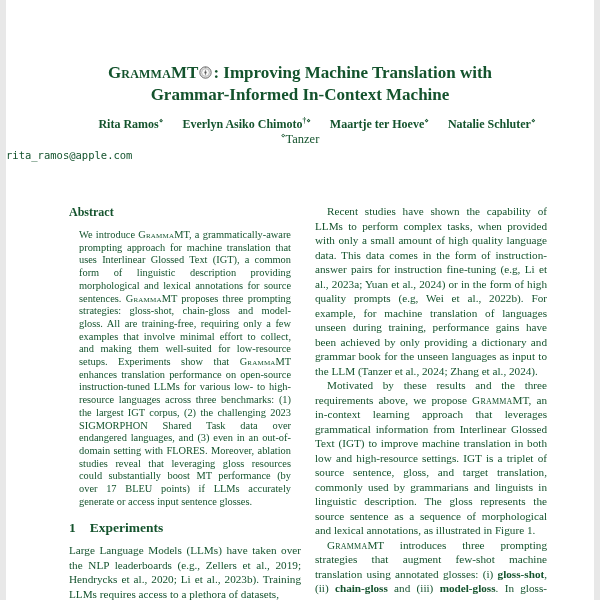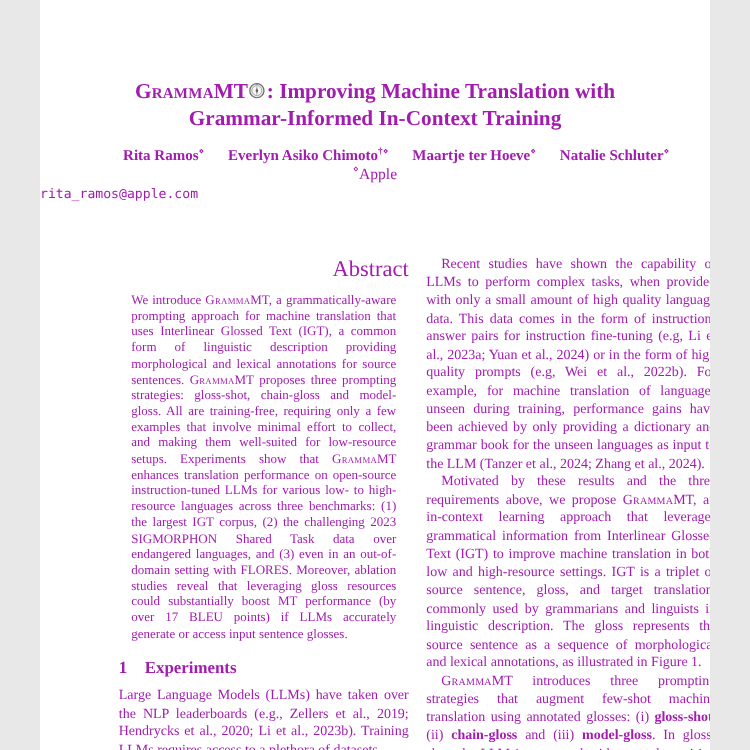--- a/index.html
+++ b/index.html
@@ -1,17 +1,17 @@
 <!DOCTYPE html>
 <html lang="en"><head>
 <meta charset="utf-8">
 <style>
   html,body{margin:0;padding:0;background:#e8e8e8;}
   .page{
-    width:536px;height:600px;background:#ffffff;color:#a21caf;
+    width:588px;height:600px;background:#ffffff;color:#14532d;
     font-family:"Liberation Serif","DejaVu Serif",serif;
     overflow:hidden;position:relative;margin:0 auto;box-sizing:border-box;
   }
   
   .title{
     margin:62px 40px 0 40px;text-align:center;font-weight:bold;
     font-size:17px;line-height:22px;
   }
   .title .tl{display:block;}
   .icon-wrap{display:inline-block;width:13px;height:13px;vertical-align:-1px;margin:0 1px;}
@@ -25,21 +25,21 @@
   .email{
     text-align:left;font-family:"DejaVu Sans Mono","Liberation Mono",monospace;
     font-size:10.5px;line-height:14px;margin-top:1px;
   }
   
   .columns{
     display:flex;gap:14px;margin:42px 59px 0 63px;align-items:flex-start;
   }
   .col{width:232px;flex:0 0 232px;}
   .abstract-head{
-    margin:1px 0 9px 0;text-align:right;font-size:18px;font-weight:normal;
+    margin:1px 0 9px 0;text-align:left;font-size:12px;font-weight:bold;
   }
   .abstract-body{
     margin:0 10px;font-size:10.4px;line-height:12.7px;text-align:justify;
     hyphens:auto;-webkit-hyphens:auto;
   }
   .sec-head{
     margin:12px 0 7px 0;font-size:13.5px;font-weight:bold;line-height:16px;
   }
   .sec-head .sec-num{margin-right:14px;}
   .body-p{
@@ -58,31 +58,31 @@
 
   <header>
     <h1 class="title">
       <span class="tl"><span><span class="sc">Gramma</span><span>MT</span></span><span class="icon-wrap"><svg viewBox="0 0 16 16" aria-hidden="true">
               <circle cx="8" cy="8" r="7" fill="#e6e6e6" stroke="#6a6a6a" stroke-width="1.2"></circle>
               <circle cx="8" cy="8" r="4.8" fill="#f8f8f8" stroke="#9a9a9a" stroke-width="0.8"></circle>
               <polygon points="8,3.6 9.2,8 8,12.4 6.8,8" fill="#8a8a8a"></polygon>
               <circle cx="8" cy="8" r="1.1" fill="#555"></circle>
               <circle cx="8" cy="1.6" r="0.7" fill="#777"></circle>
             </svg></span><span>: Improving Machine Translation with</span></span>
-      <span class="tl">Grammar-Informed In-Context Training</span>
+      <span class="tl">Grammar-Informed In-Context Machine</span>
     </h1>
 
     <div class="authors">
       <span class="author"><span>Rita Ramos</span><sup>⋄</sup></span>
       <span class="author"><span>Everlyn Asiko Chimoto</span><sup>†⋄</sup></span>
       <span class="author"><span>Maartje ter Hoeve</span><sup>⋄</sup></span>
       <span class="author"><span>Natalie Schluter</span><sup>⋄</sup></span>
     </div>
 
-    <div class="affil"><sup>⋄</sup><span>Apple</span></div>
+    <div class="affil"><sup>⋄</sup><span>Tanzer</span></div>
 
     <div class="email">rita_ramos@apple.com</div>
   </header>
 
   <main class="columns">
 
     <section class="col">
       <h2 class="abstract-head">Abstract</h2>
       <p class="abstract-body"><span>We introduce </span><span class="sc">Gramma</span><span>MT</span><span>, a grammatically-aware prompting approach for machine translation that uses Interlinear Glossed Text (IGT), a common form of linguistic description providing morphological and lexical annotations for source sentences. </span><span class="sc">Gramma</span><span>MT</span><span> proposes three prompting strategies: gloss-shot, chain-gloss and model-gloss. All are training-free, requiring only a few examples that involve minimal effort to collect, and making them well-suited for low-resource setups. Experiments show that </span><span class="sc">Gramma</span><span>MT</span><span> enhances translation performance on open-source instruction-tuned LLMs for various low- to high-resource languages across three benchmarks: (1) the largest IGT corpus, (2) the challenging 2023 SIGMORPHON Shared Task data over endangered languages, and (3) even in an out-of-domain setting with FLORES. Moreover, ablation studies reveal that leveraging gloss resources could substantially boost MT performance (by over 17 BLEU points) if LLMs accurately generate or access input sentence glosses.</span></p>
       <h3 class="sec-head"><span class="sec-num">1</span><span>Experiments</span></h3>

